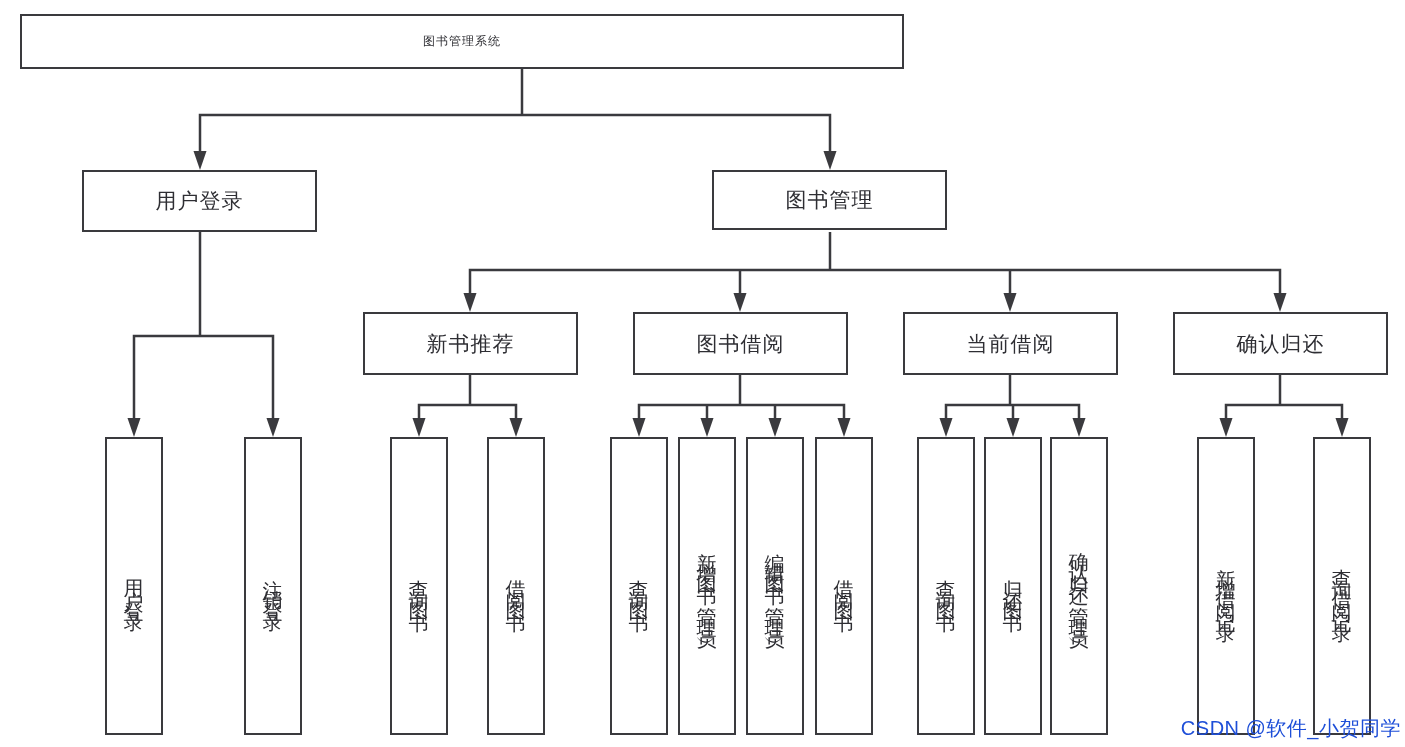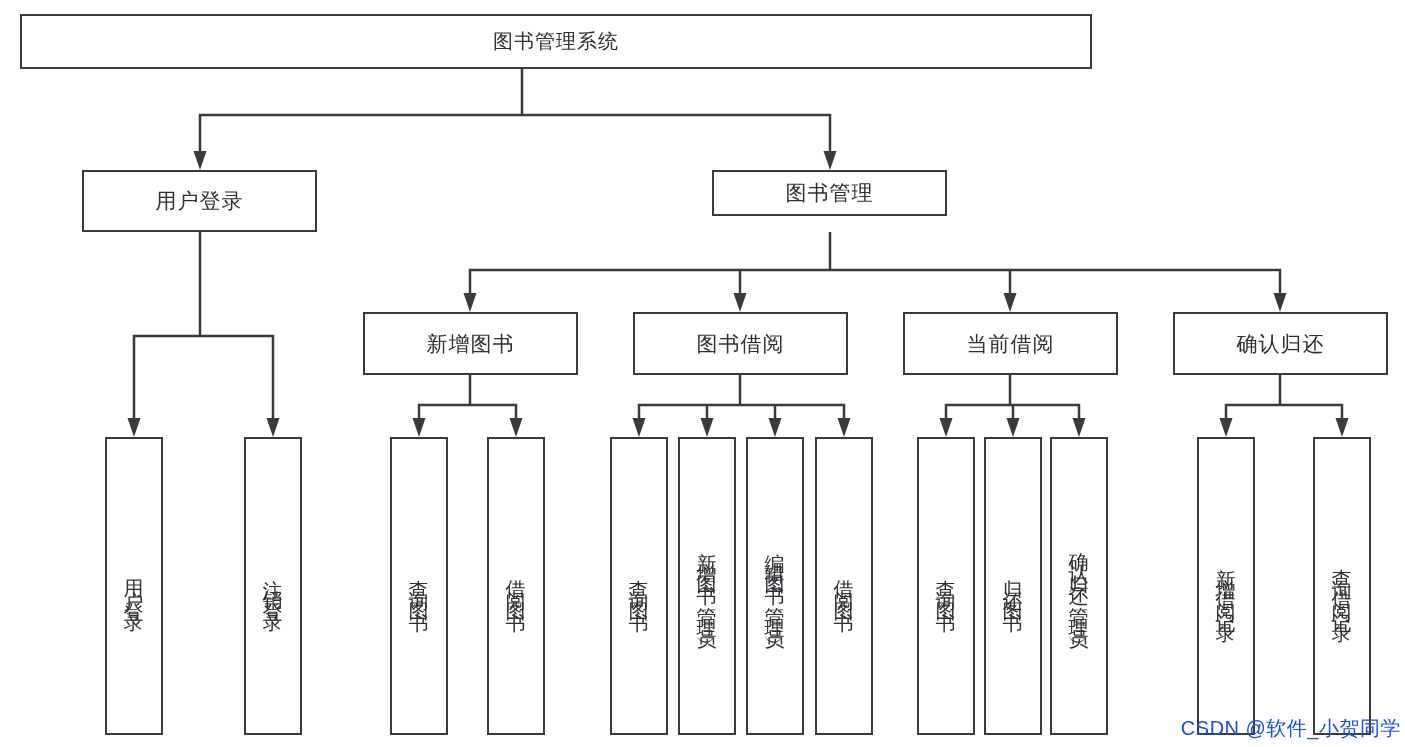--- a/index.html
+++ b/index.html
@@ -27,23 +27,23 @@
     position: absolute;
     box-sizing: border-box;
     border: 2.5px solid #3a3a3e;
     background: #ffffff;
     display: flex;
     align-items: center;
     justify-content: center;
     font-size: 21px;
     letter-spacing: 1px;
   }
-  .root  { left: 20px;  top: 14px;  width: 1072px; height: 55px; border-width: 2px; font-size: 20px; }
+  .root  { left: 20px;  top: 14px;  width: 884px; height: 55px; border-width: 2px; font-size: 12px; }
   .l2-0  { left: 82px;  top: 170px; width: 235px; height: 62px; }
-  .l2-1  { left: 712px; top: 170px; width: 235px; height: 46px; }
+  .l2-1  { left: 712px; top: 170px; width: 235px; height: 60px; }
   .l3-0  { left: 363px;  top: 312px; width: 215px; height: 63px; }
   .l3-1  { left: 633px;  top: 312px; width: 215px; height: 63px; }
   .l3-2  { left: 903px;  top: 312px; width: 215px; height: 63px; }
   .l3-3  { left: 1173px; top: 312px; width: 215px; height: 63px; }
   .leaf  { top: 437px; width: 58px; height: 298px; }
   .lf-0  { left: 105px; }
   .lf-1  { left: 244px; }
   .lf-2  { left: 390px; }
   .lf-3  { left: 487px; }
   .lf-4  { left: 610px; }
@@ -128,21 +128,21 @@
       <polygon points="1219.5,418 1232.5,418 1226,437"></polygon>
       <polygon points="1335.5,418 1348.5,418 1342,437"></polygon>
     </g>
   </svg>
 
   <div class="box root">图书管理系统</div>
 
   <div class="box l2-0">用户登录</div>
   <div class="box l2-1">图书管理</div>
 
-  <div class="box l3-0">新增图书</div>
+  <div class="box l3-0">新书推荐</div>
   <div class="box l3-2">当前借阅</div>
   <div class="box l3-1">图书借阅</div>
   <div class="box l3-3">确认归还</div>
 
   <div class="box leaf lf-0">
     <span class="vtext">用户登录</span>
   </div>
   <div class="box leaf lf-1">
     <span class="vtext">注销登录</span>
   </div>

